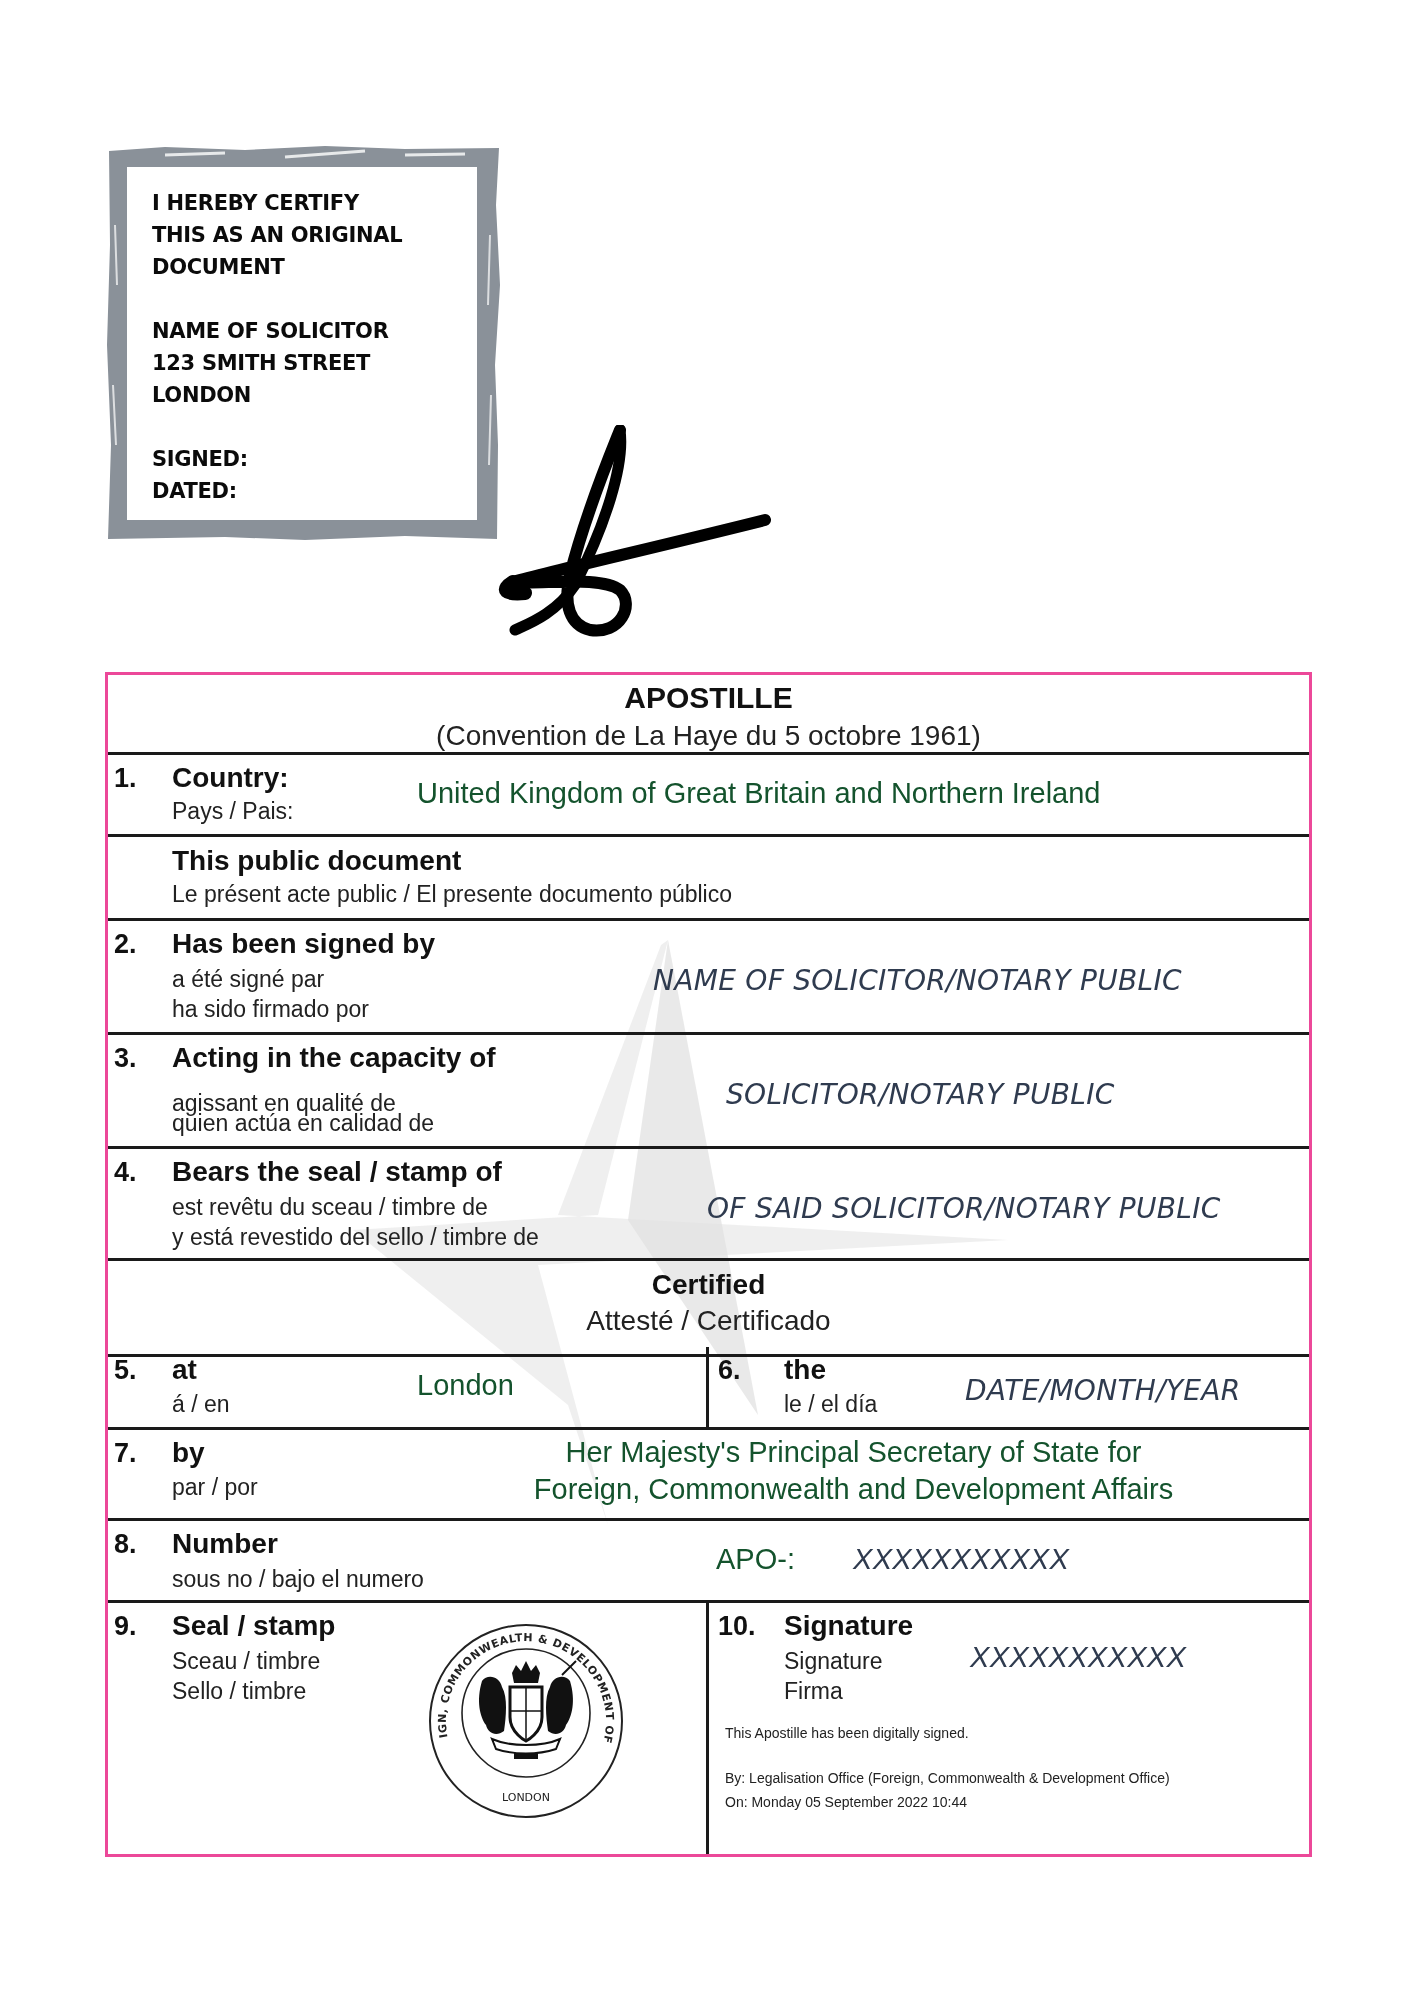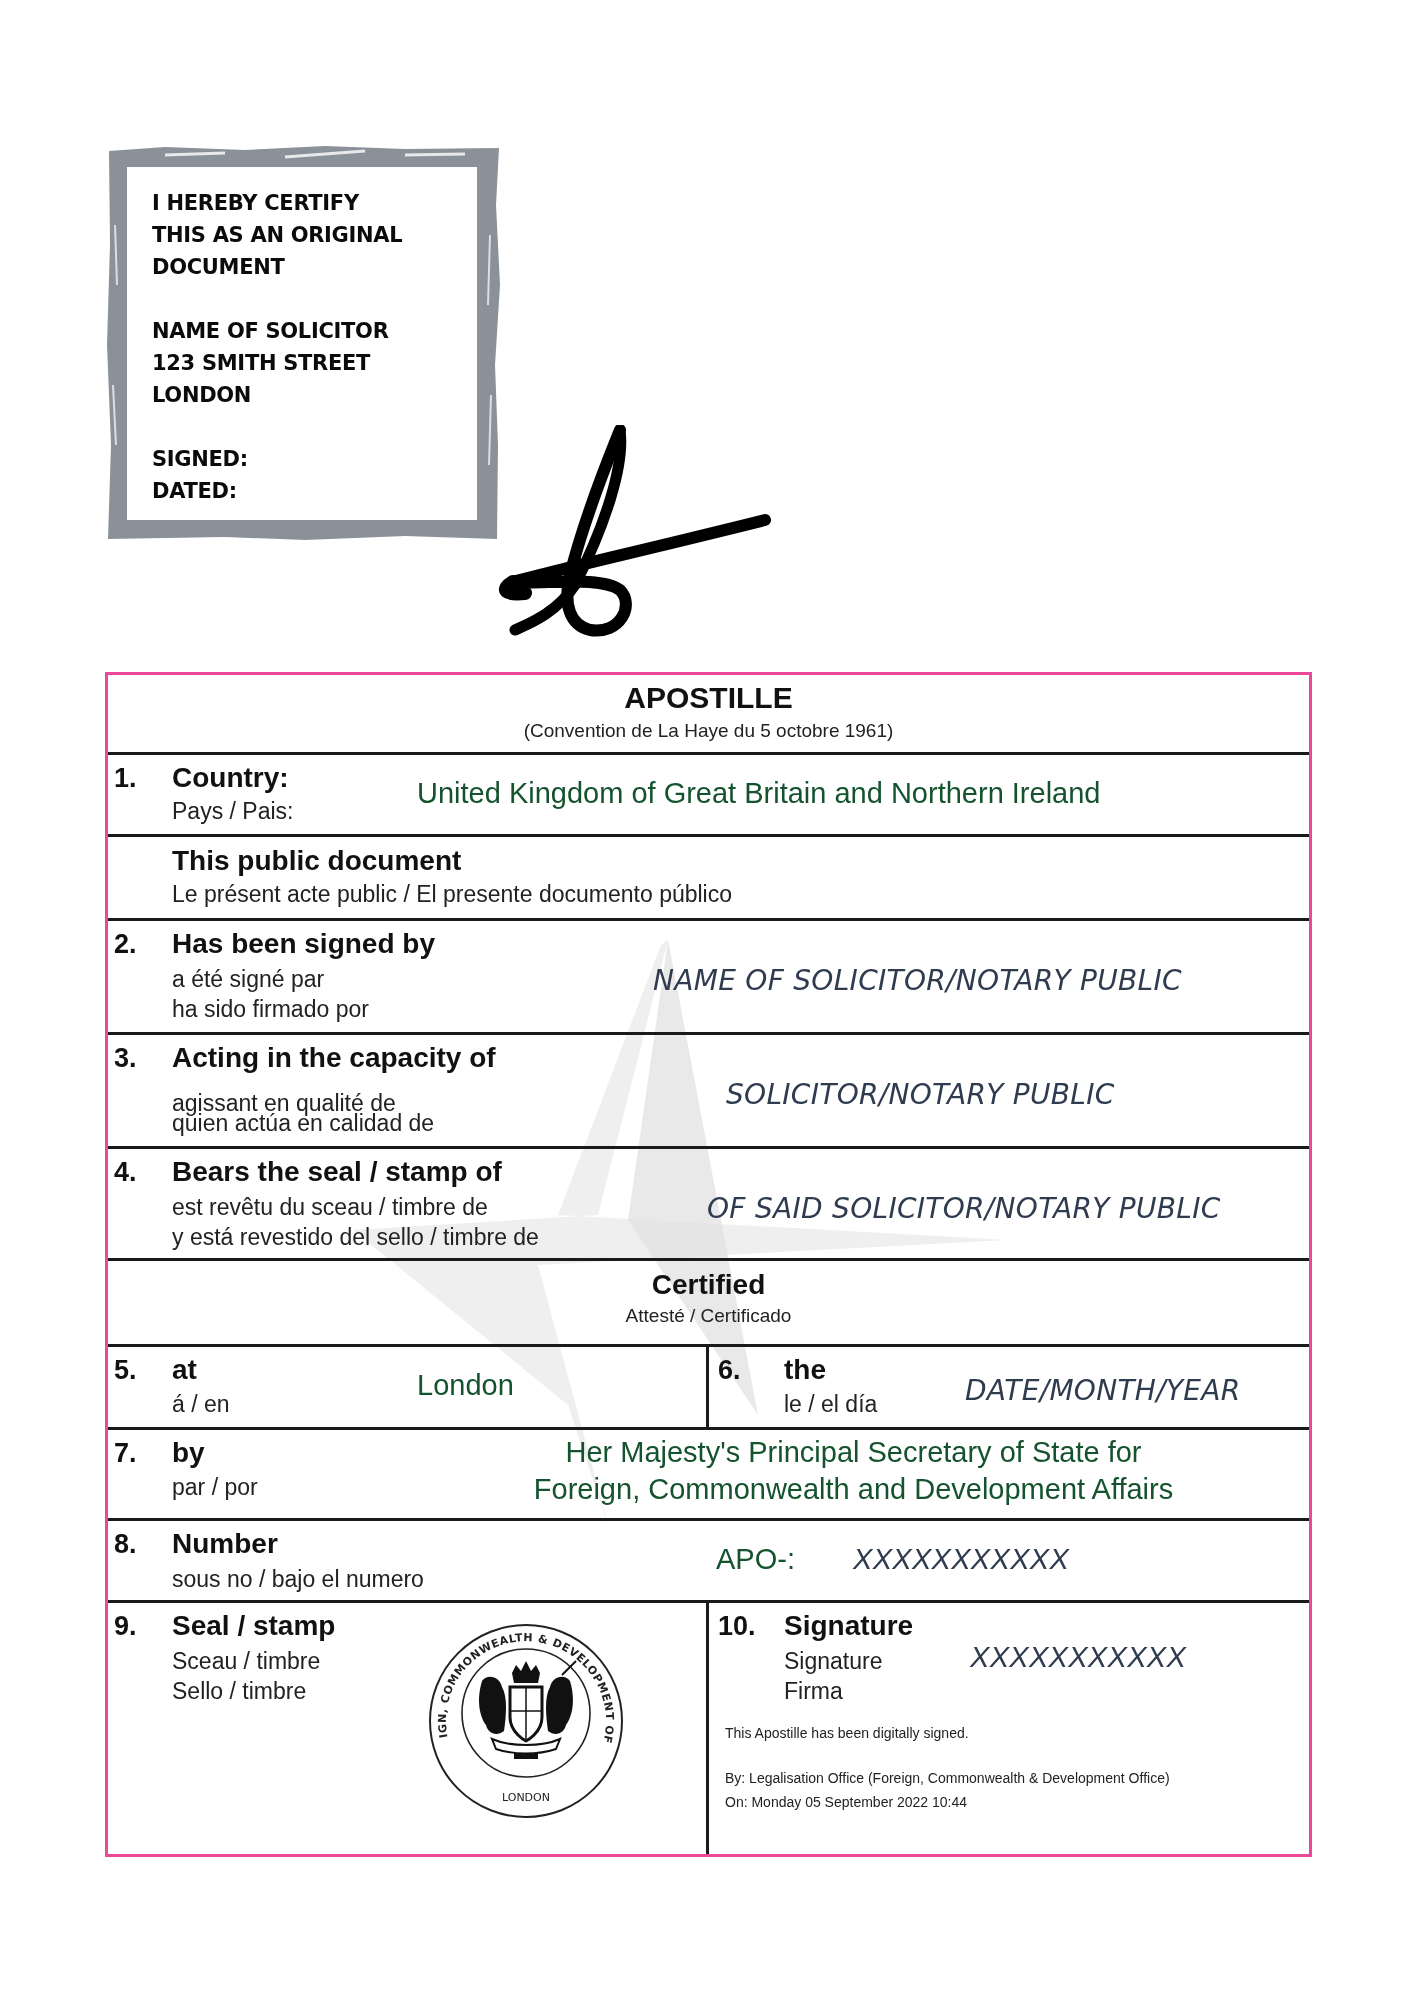--- a/index.html
+++ b/index.html
@@ -23,21 +23,21 @@
   .row:last-child { border-bottom:none; }
   .num { position:absolute; left:6px; font-weight:bold; font-size:27px; color:#111; }
   .lbl { position:absolute; left:64px; font-weight:bold; font-size:28px; color:#111; }
   .sub { position:absolute; left:64px; font-size:23px; color:#222; line-height:29px; }
   .val { position:absolute; font-size:29px; color:#14532d; white-space:nowrap; }
   .ph  { position:absolute; font-family:"DejaVu Sans", sans-serif; font-style:italic; font-size:28px;
          color:#2f3b4f; white-space:nowrap; letter-spacing:0.3px; }
   .split { position:absolute; top:0; bottom:0; left:598px; border-left:3px solid #1a1a1a; }
 
   .hdr-title { position:absolute; left:0; right:0; top:6px; text-align:center; font-weight:bold; font-size:30px; }
-  .hdr-sub { position:absolute; left:0; right:0; top:45px; text-align:center; font-size:19px; color:#222; }
+  .hdr-sub { position:absolute; left:0; right:0; top:45px; text-align:center; font-size:28px; color:#222; }
 
   .watermark { position:absolute; left:0; top:0; width:1207px; height:1185px; pointer-events:none; }
 
   .small-note { position:absolute; font-size:14px; color:#222; white-space:nowrap; }
 
   .seal { position:absolute; left:318px; top:18px; width:200px; height:200px; }
 </style>
 </head>
 <body>
 
@@ -108,21 +108,21 @@
   </div>
 
   <div class="row" style="top:474px; height:112px;">
     <span class="num" style="top:8px;">4.</span>
     <span class="lbl" style="top:7px;">Bears the seal / stamp of</span>
     <span class="sub" style="top:44px;">est revêtu du sceau / timbre de</span>
     <span class="sub" style="top:74px;">y está revestido del sello / timbre de</span>
     <span class="ph" style="left:599px; top:43px;">OF SAID SOLICITOR/NOTARY PUBLIC</span>
   </div>
 
-  <div class="row" style="top:586px; height:86px;padding-left:36px;">
+  <div class="row" style="top:586px; height:96px;padding-left:36px;">
     <div class="hdr-title" style="top:8px; font-size:28px;">Certified</div>
     <div class="hdr-sub" style="top:44px;">Attesté / Certificado</div>
   </div>
 
   <div class="row" style="top:672px; height:83px;">
     <span class="num" style="top:8px;">5.</span>
     <span class="lbl" style="top:7px;">at</span>
     <span class="sub" style="top:43px;">á / en</span>
     <span class="val" style="left:309px; top:22px;">London</span>
     <div class="split"></div>

